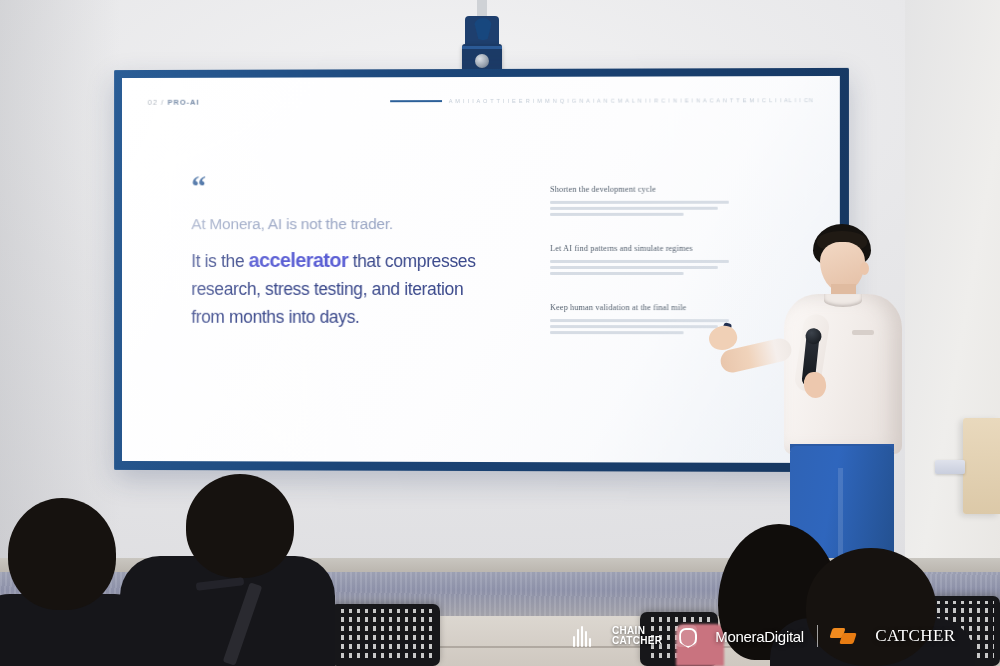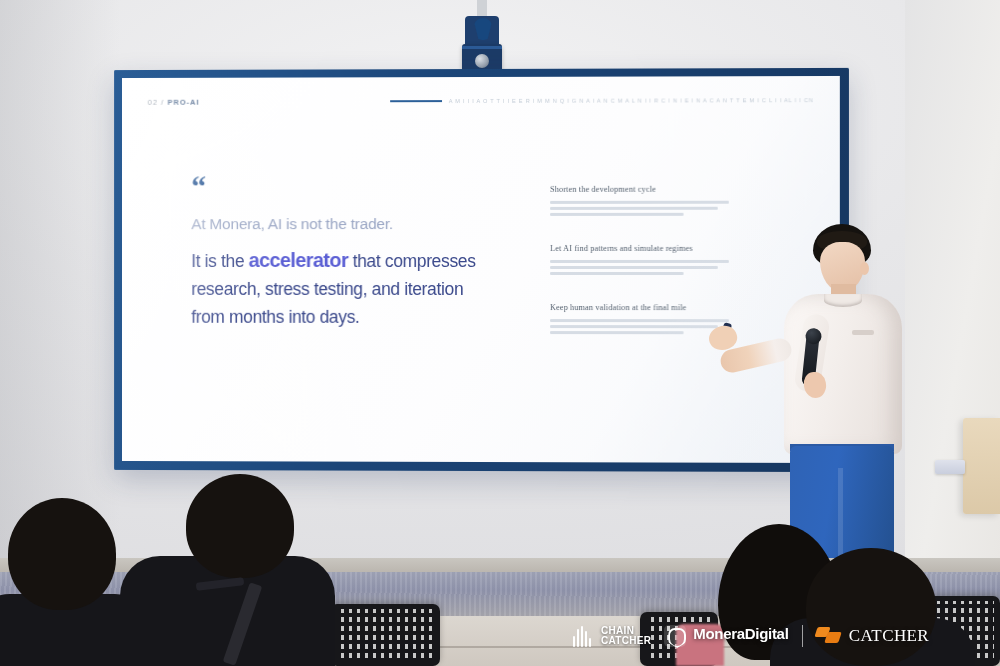--- a/index.html
+++ b/index.html
@@ -172,36 +172,36 @@
   .a4-head{left:806px;bottom:0;width:130px;height:118px;}
   .a4-body{left:770px;bottom:0;width:205px;height:48px;}
   .c3{left:886px;bottom:0;width:114px;height:70px;}
   .c4{left:640px;bottom:0;width:78px;height:54px;}
   .pink{position:absolute;left:676px;bottom:0;width:48px;height:42px;
     background:#c9737f;border-radius:8px 8px 0 0;filter:blur(1px);}
 
   
   .logobar{position:absolute;left:573px;bottom:14px;height:32px;
     display:flex;align-items:center;gap:13px;z-index:30;}
-  .logo{display:flex;align-items:flex-start;gap:7px;}
+  .logo{display:flex;align-items:center;gap:18px;}
   .cc-mark{width:21px;height:21px;position:relative;}
   .cc-mark span{position:absolute;bottom:0;width:2.2px;background:#fff;border-radius:1px;}
   .cc-mark span:nth-child(1){left:0;height:11px;}
   .cc-mark span:nth-child(2){left:4px;height:18px;}
   .cc-mark span:nth-child(3){left:8px;height:21px;}
   .cc-mark span:nth-child(4){left:12px;height:16px;}
   .cc-mark span:nth-child(5){left:16px;height:9px;}
   .cc-txt{color:#fff;font-size:10px;font-weight:700;line-height:1.02;letter-spacing:.3px;
     text-shadow:0 1px 3px rgba(0,0,0,.6);}
   .md-mark{width:22px;height:22px;border-radius:5px;position:relative;
     background:rgba(255,255,255,.16);}
   .md-mark:after{content:"";position:absolute;left:4px;top:3px;width:14px;height:16px;
     border:2px solid #fff;border-radius:7px 7px 9px 9px;
     clip-path:polygon(0 0,100% 0,100% 72%,50% 100%,0 72%);}
-  .md-txt{color:#fff;font-size:15px;font-weight:700;letter-spacing:-.3px;
+  .md-txt{color:#fff;font-size:15px;font-weight:400;letter-spacing:-.3px;
     text-shadow:0 1px 4px rgba(0,0,0,.6);}
   .divider{width:1.3px;height:22px;background:rgba(255,255,255,.6);}
   .rd-mark{width:26px;height:18px;position:relative;}
   .rd-mark i{position:absolute;display:block;background:#f08a1e;}
   .rd-mark i:nth-child(1){left:0;top:1px;width:13px;height:10px;
     transform:skewX(-18deg);border-radius:2px;}
   .rd-mark i:nth-child(2){left:10px;top:6px;width:14px;height:11px;
     transform:skewX(-18deg);border-radius:2px;background:#e87c12;}
   .rd-txt{color:#fff;font-family:"Liberation Serif",serif;font-size:17px;
     letter-spacing:.4px;text-shadow:0 1px 4px rgba(0,0,0,.6);}

